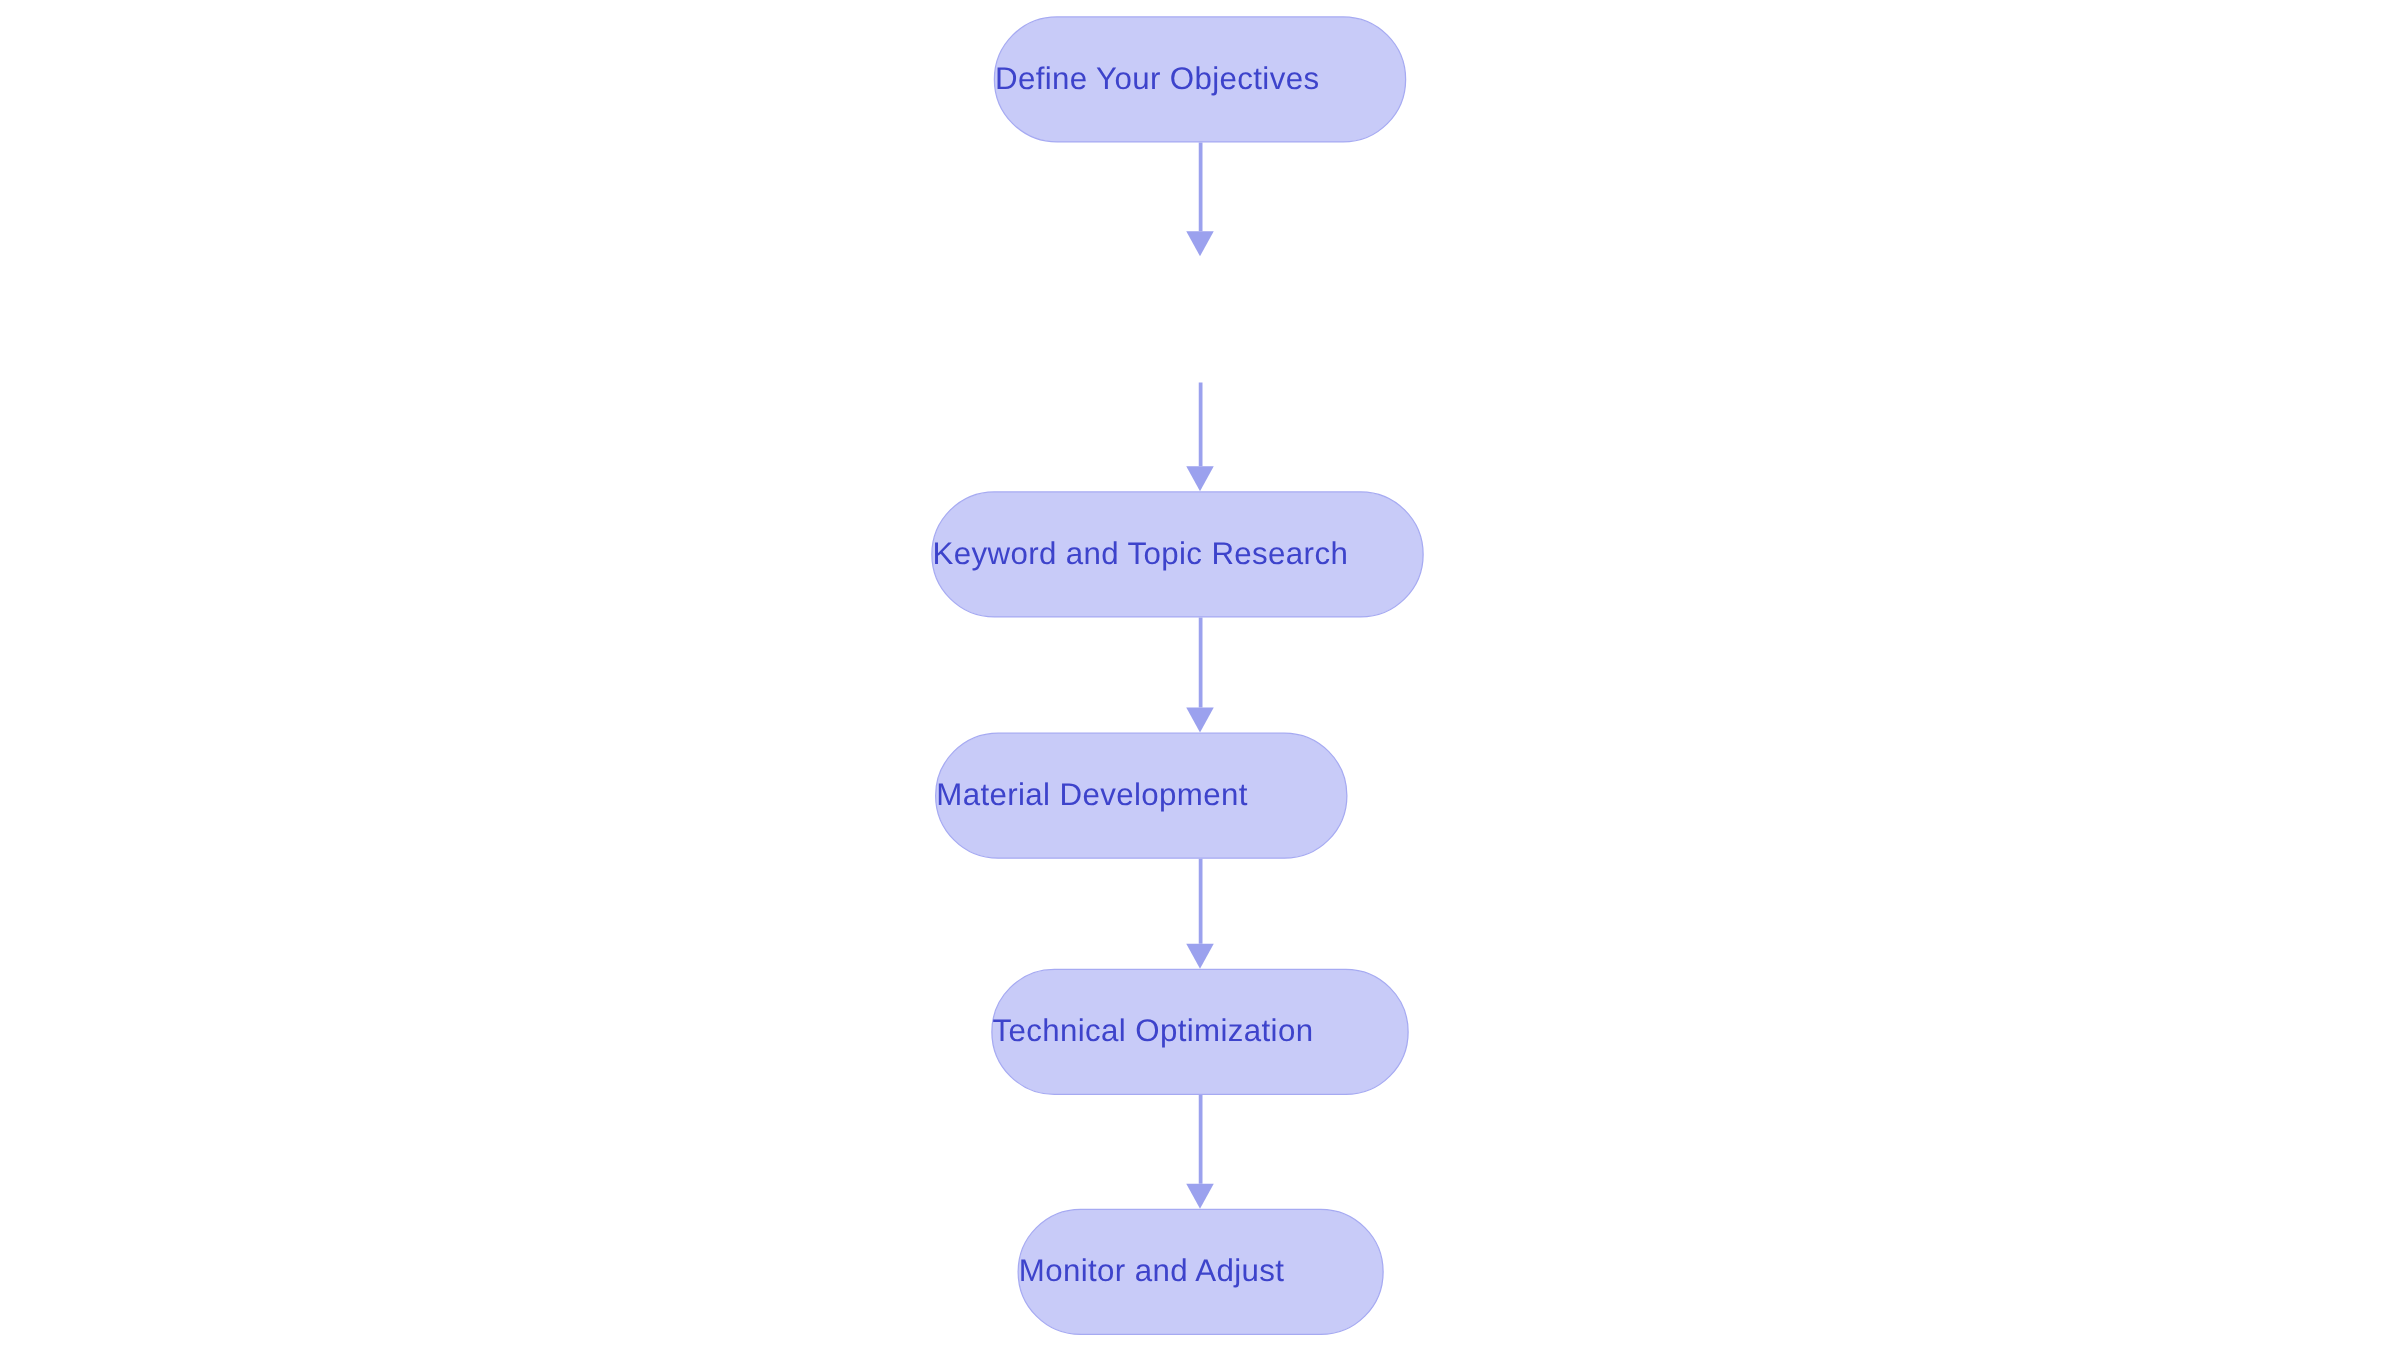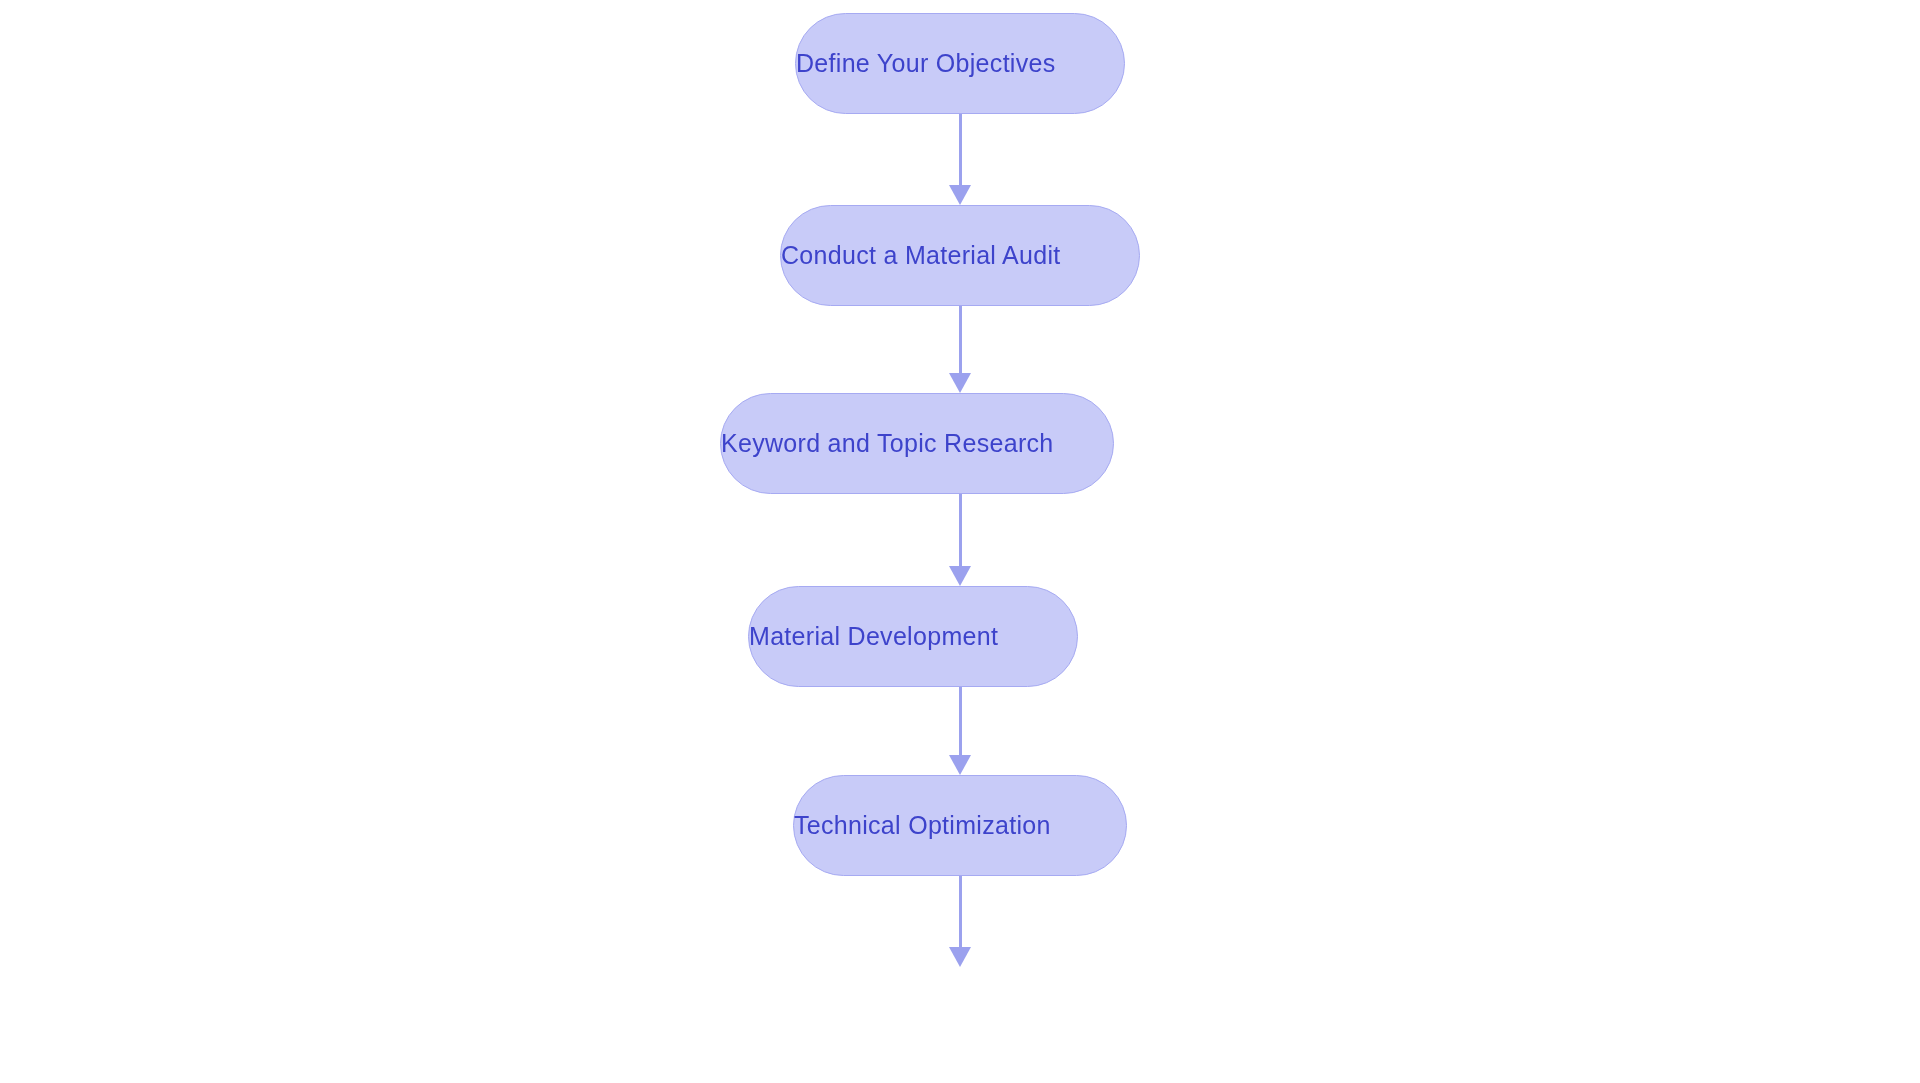--- a/index.html
+++ b/index.html
@@ -59,30 +59,27 @@
 
   <div class="node" style="top:13px; left:795px; width:330px;">
     <span class="node-label">Define Your Objectives</span>
   </div>
 
   <div class="connector" style="top:114px; left:949px; height:91px;">
     <div class="connector-line"></div>
     <div class="connector-head"></div>
   </div>
 
-  <div class="node" style="top:205px; left:780px; width:360px;">
-    <span class="node-label">Conduct a Material Audit</span>
-  </div>
 
   <div class="connector" style="top:306px; left:949px; height:87px;">
     <div class="connector-line"></div>
     <div class="connector-head"></div>
   </div>
 
-  <div class="node" style="top:393px; left:720px; width:394px;">
+  <div class="node" style="top:393px; left:745px; width:394px;">
     <span class="node-label">Keyword and Topic Research</span>
   </div>
 
   <div class="connector" style="top:494px; left:949px; height:92px;">
     <div class="connector-line"></div>
     <div class="connector-head"></div>
   </div>
 
   <div class="node" style="top:586px; left:748px; width:330px;">
     <span class="node-label">Material Development</span>
@@ -95,14 +92,17 @@
 
   <div class="node" style="top:775px; left:793px; width:334px;">
     <span class="node-label">Technical Optimization</span>
   </div>
 
   <div class="connector" style="top:876px; left:949px; height:91px;">
     <div class="connector-line"></div>
     <div class="connector-head"></div>
   </div>
 
+  <div class="node" style="top:967px; left:814px; width:293px;">
+    <span class="node-label">Monitor and Adjust</span>
+  </div>
 
 </div>
 
 </body></html>

